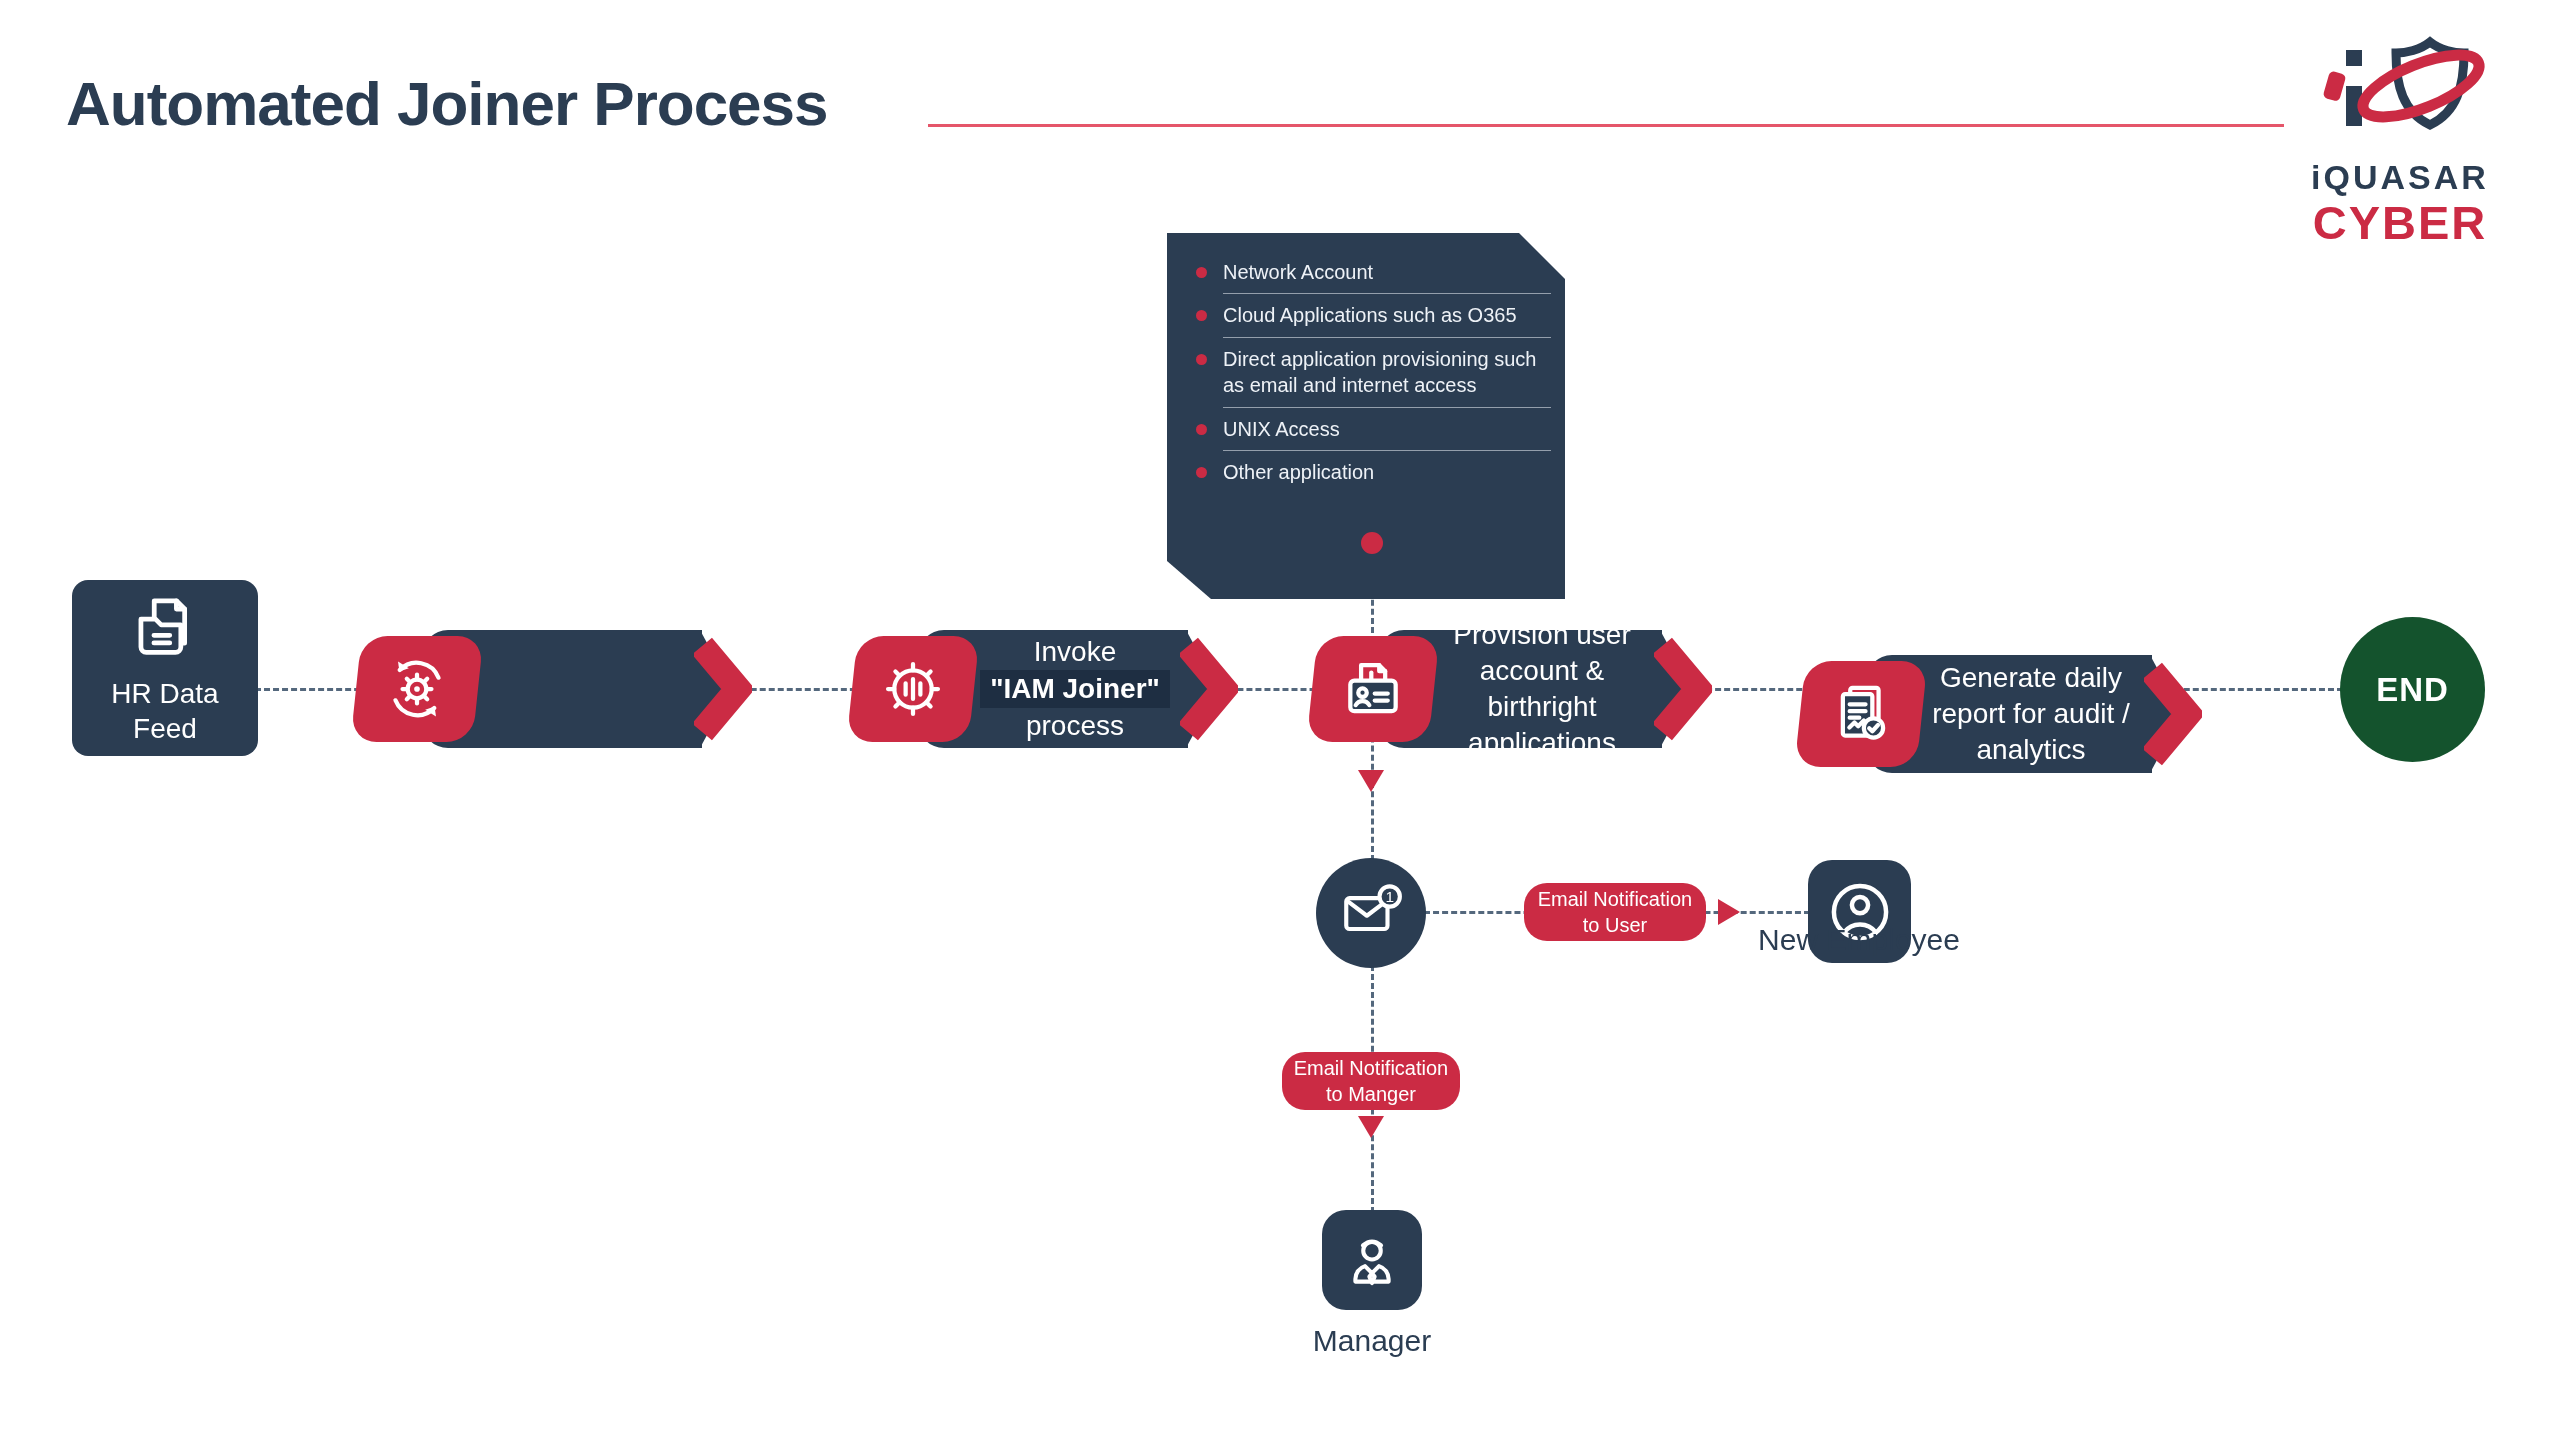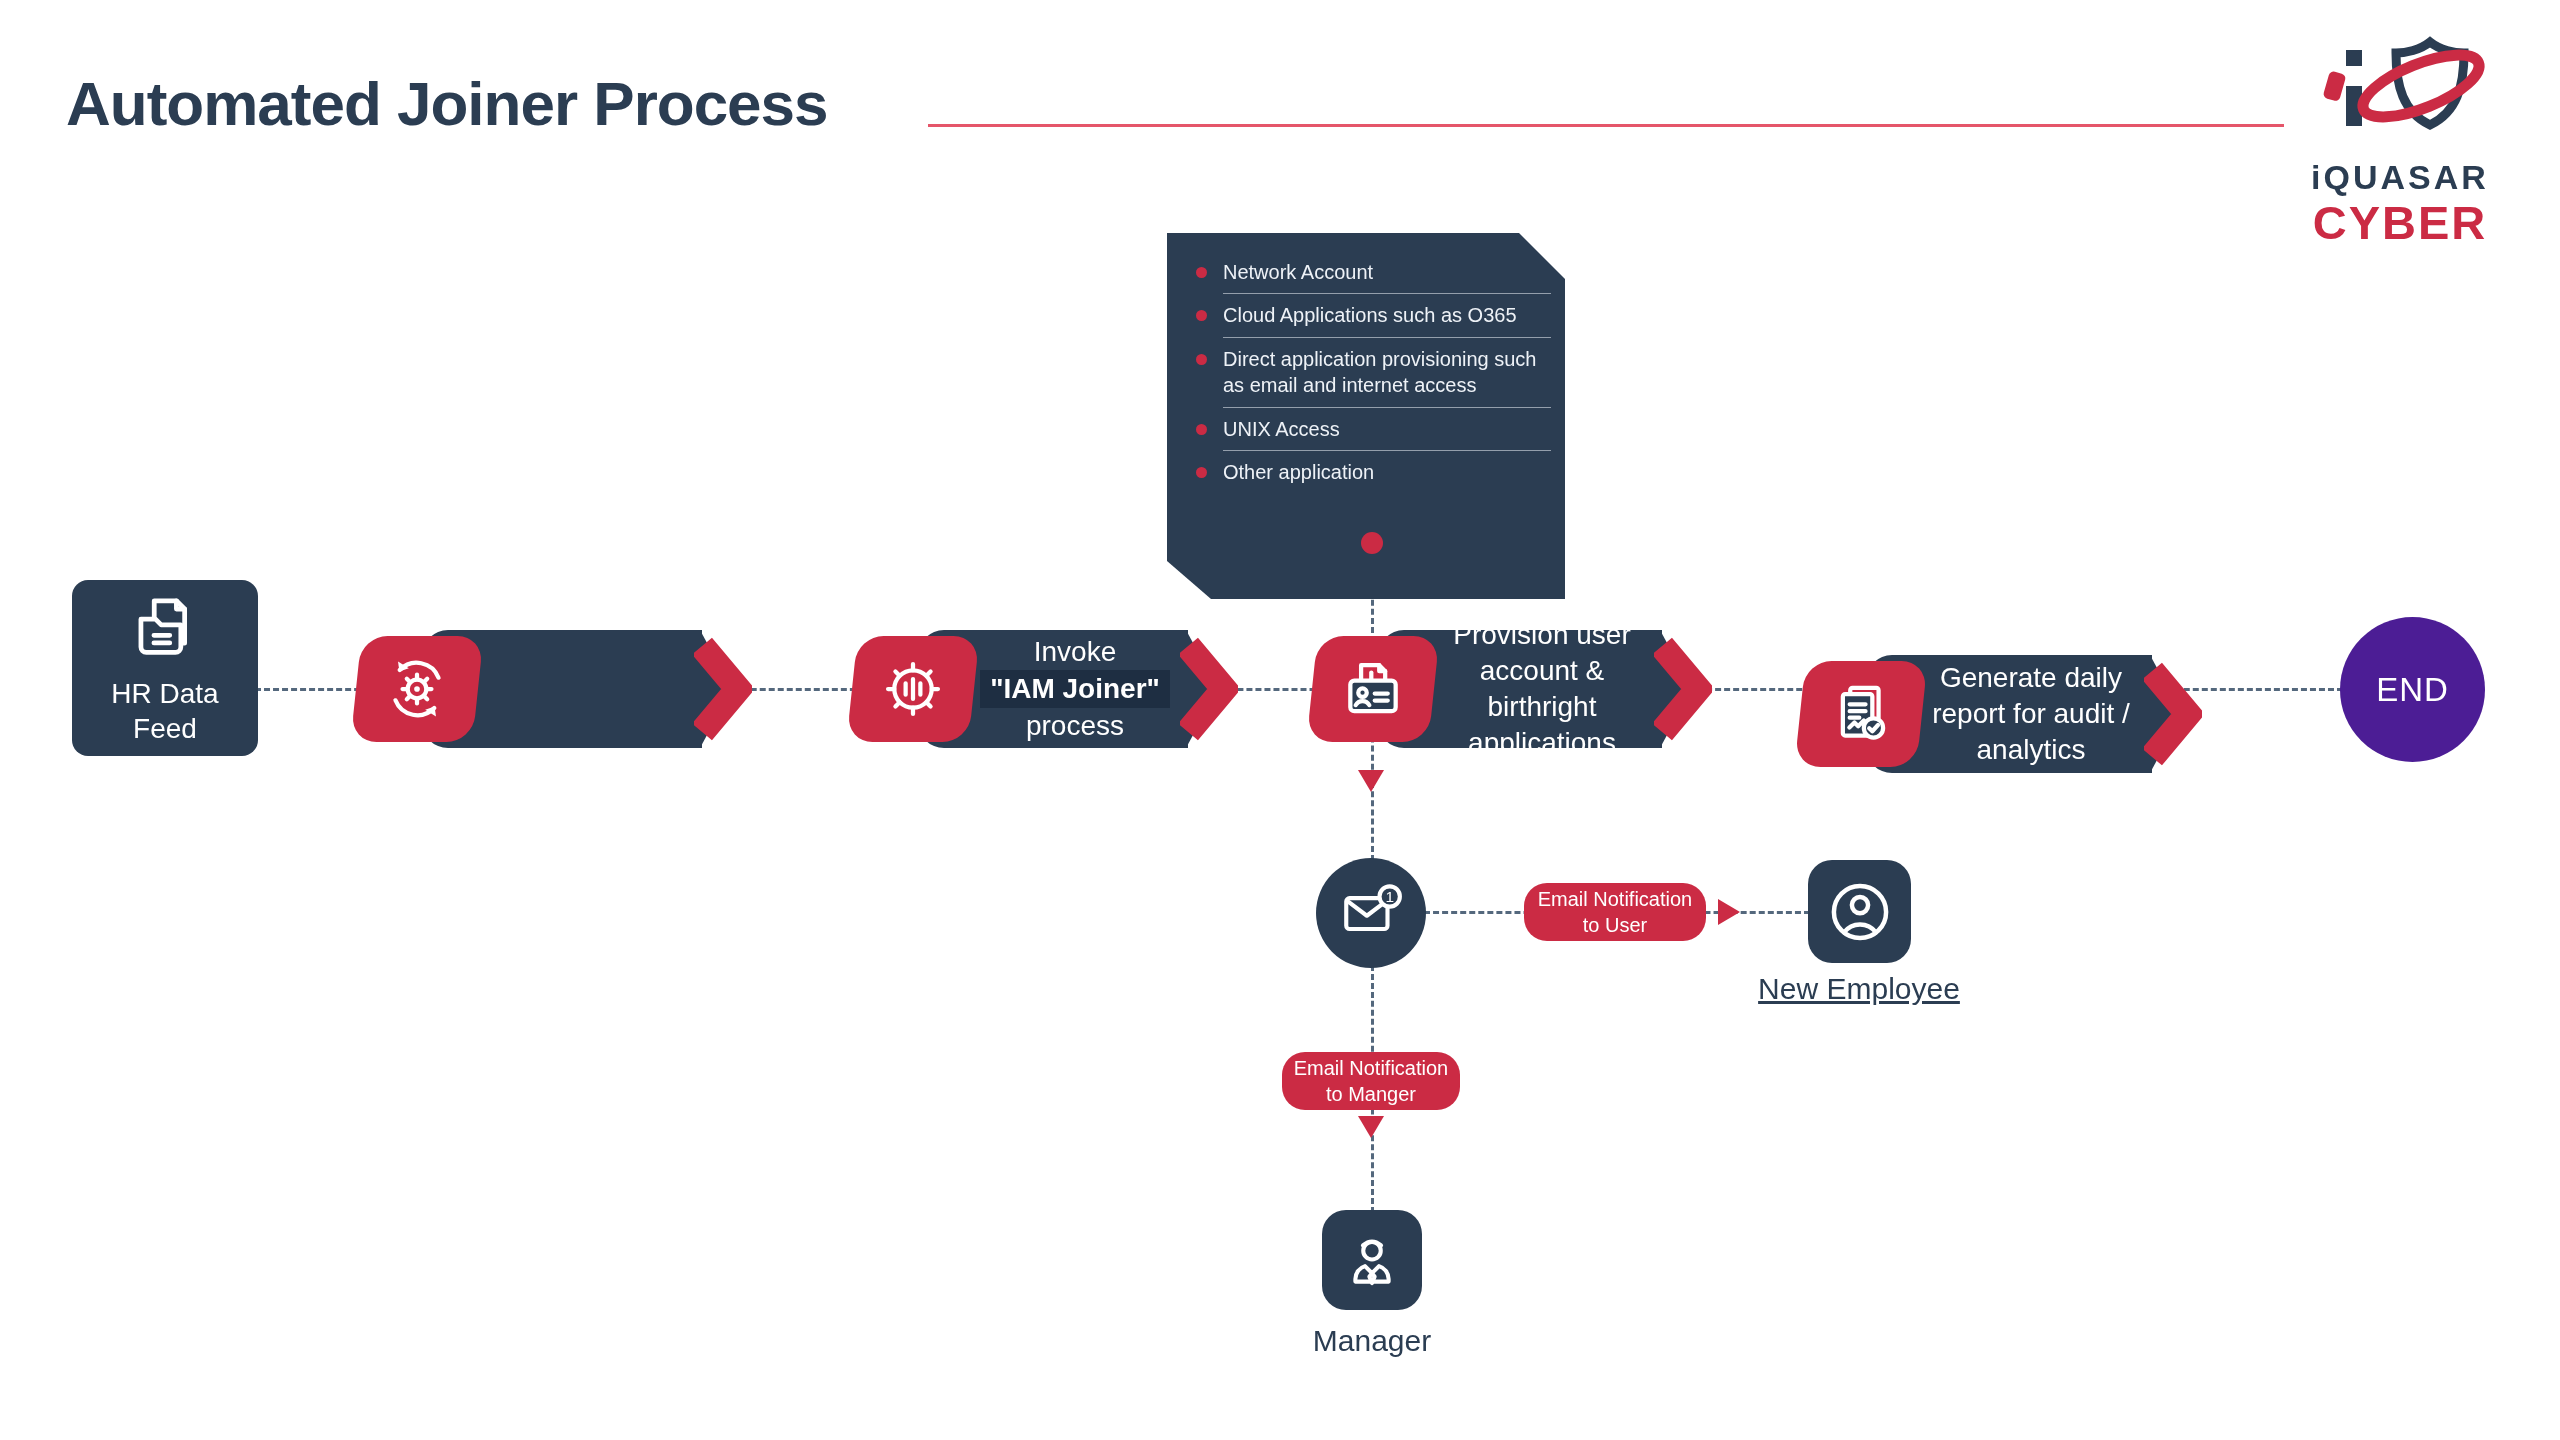--- a/index.html
+++ b/index.html
@@ -85,22 +85,22 @@
     position:absolute; left:124px; right:64px; top:0; height:118px;
     display:flex; flex-direction:column; align-items:center; justify-content:center;
     color:#fff; font-size:28px; line-height:1.28; text-align:center; white-space:pre-line; z-index:3;
   }
   .banner .chev { position:absolute; right:0; top:6px; z-index:2; }
   .hl { background:#1e2e42; padding:1px 10px; font-weight:bold; }
 
   
   .end-node {
     left:2340px; top:617px; width:145px; height:145px; border-radius:50%;
-    background:#4c1d95; display:flex; align-items:center; justify-content:center;
-    color:#fff; font-size:33px; font-weight:normal; letter-spacing:1px; z-index:2;
+    background:#14532d; display:flex; align-items:center; justify-content:center;
+    color:#fff; font-size:33px; font-weight:bold; letter-spacing:1px; z-index:2;
   }
 
   
   .email-circle {
     left:1316px; top:858px; width:110px; height:110px; border-radius:50%;
     background:#2b3d52; display:flex; align-items:center; justify-content:center; z-index:2;
   }
   .person-node { border-radius:24px; }
   .note {
     background:#cb2b44; color:#fff; font-size:20px; line-height:1.3; text-align:center;
@@ -258,21 +258,21 @@
 <div class="abs note" style="left:1282px; top:1052px; width:178px; height:58px;">Email Notification
 to Manger</div>
 
 <div class="abs node person-node" style="left:1808px; top:860px; width:103px; height:103px;">
   <svg width="72" height="72" viewBox="0 0 24 24" fill="none" stroke="#fff" stroke-width="1.5" stroke-linecap="round" stroke-linejoin="round">
     <circle cx="12" cy="12" r="8.7"></circle>
     <circle cx="12" cy="9.7" r="2.7"></circle>
     <path d="M6.7 18.8 a6.6 6.6 0 0 1 10.6 0"></path>
   </svg>
 </div>
-<div class="abs node-caption" style="left:1739px; top:972px; width:240px;text-decoration:underline;">New Employee</div>
+<div class="abs node-caption" style="left:1739px; top:923px; width:240px;">New Employee</div>
 
 <div class="abs node person-node" style="left:1322px; top:1210px; width:100px; height:100px;">
   <svg width="70" height="70" viewBox="0 0 24 24" fill="none" stroke="#fff" stroke-width="1.4" stroke-linecap="round" stroke-linejoin="round">
     <circle cx="12" cy="8.8" r="3"></circle>
     <path d="M8.9 7 q3.1 -2.6 6.2 0"></path>
     <path d="M6.3 19.4 v-0.9 a4.6 4.6 0 0 1 3.3 -4.4 l2.4 2.4 2.4 -2.4 a4.6 4.6 0 0 1 3.3 4.4 v0.9 z"></path>
     <path d="M12 16.6 l-0.9 1.1 0.9 2.2 0.9 -2.2 z"></path>
   </svg>
 </div>
 <div class="abs node-caption" style="left:1282px; top:1324px; width:180px;">Manager</div>

